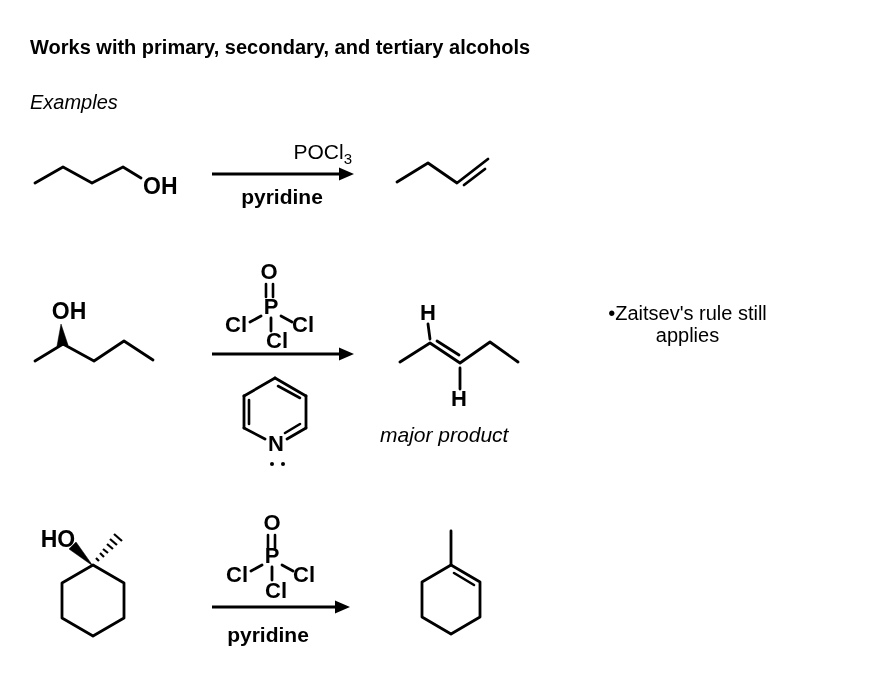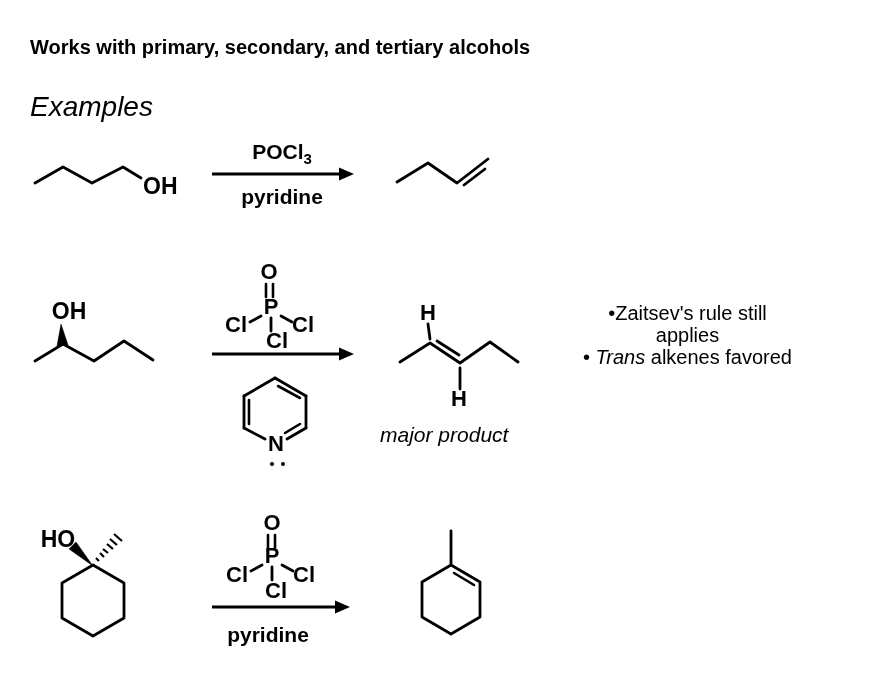--- a/index.html
+++ b/index.html
@@ -3,22 +3,22 @@
 <meta charset="utf-8">
 <style>
   html,body{margin:0;padding:0;background:#fff;}
   .canvas{
     position:relative;width:798px;height:694px;background:#ffffff;
     font-family:"Liberation Sans", sans-serif;color:#000;overflow:hidden;
   }
   .abs{position:absolute;}
   .italic{font-style:italic;}
   .title{left:30px;top:36px;font-size:20px;font-weight:bold;white-space:nowrap;}
-  .examples{left:30px;top:91px;font-size:28px;font-style:italic;}
-  .reagent-top{left:212px;top:140px;width:140px;text-align:center;font-size:21px;font-weight:bold;}
+  .examples{left:30px;top:91px;font-size:20px;font-style:italic;}
+  .reagent-top{left:212px;top:140px;width:140px;text-align:right;font-size:21px;font-weight:normal;}
   .reagent-bottom{left:212px;top:185px;width:140px;text-align:center;font-size:21px;font-weight:bold;}
   .reagent-bottom3{left:198px;top:623px;width:140px;text-align:center;font-size:21px;font-weight:bold;}
   sub{font-size:15px;}
   .major{left:380px;top:423px;width:152px;text-align:left;font-size:21px;font-style:italic;white-space:nowrap;}
   .notes{left:577px;top:302px;font-size:20px;line-height:22px;}
   .note-line{white-space:pre-wrap;text-align:center;}
   svg{position:absolute;left:0;top:0;}
   .bond{stroke:#000;stroke-width:2.8;fill:none;stroke-linecap:round;stroke-linejoin:round;}
   .dbond{stroke:#000;stroke-width:2.6;fill:none;stroke-linecap:round;}
   .arrow-line{stroke:#000;stroke-width:3.2;fill:none;stroke-linecap:butt;}
@@ -35,21 +35,20 @@
 
   <div class="abs title">Works with primary, secondary, and tertiary alcohols</div>
   <div class="abs examples">Examples</div>
 
   <div class="abs reagent-top"><span>POCl</span><sub>3</sub></div>
   <div class="abs reagent-bottom">pyridine</div>
 
   <div class="abs major">major product</div>
   <div class="abs notes">
     <div class="note-line"><span>•Zaitsev's rule still applies</span></div>
-    <div class="note-line"><span>• </span><span class="italic">Trans</span><span> alkenes favored</span></div>
   </div>
 
   <div class="abs reagent-bottom3">pyridine</div>
 
   <svg width="872" height="694" viewBox="0 0 872 694">
 
     <g>
       <polyline class="bond" points="35,183 63,167 92,183 123,167 141,178"></polyline>
       <text class="at-lg" x="143" y="194" fill="#f2340e">OH</text>
     </g>

